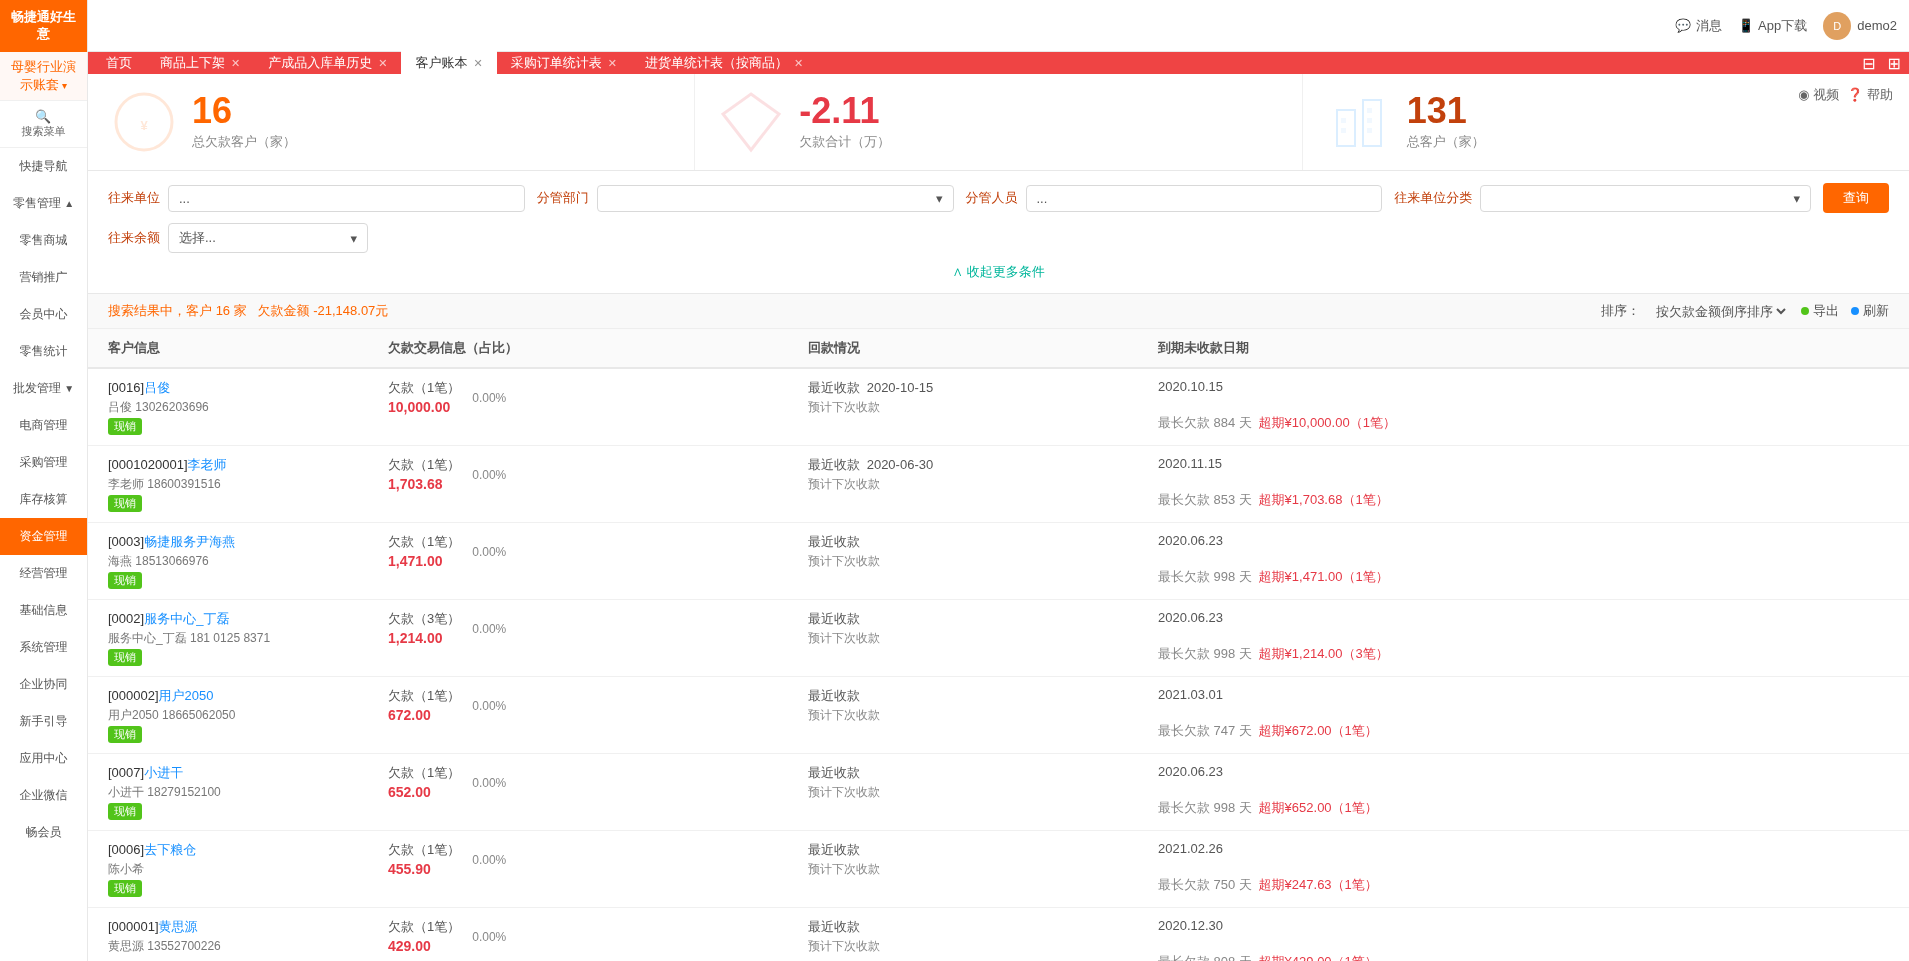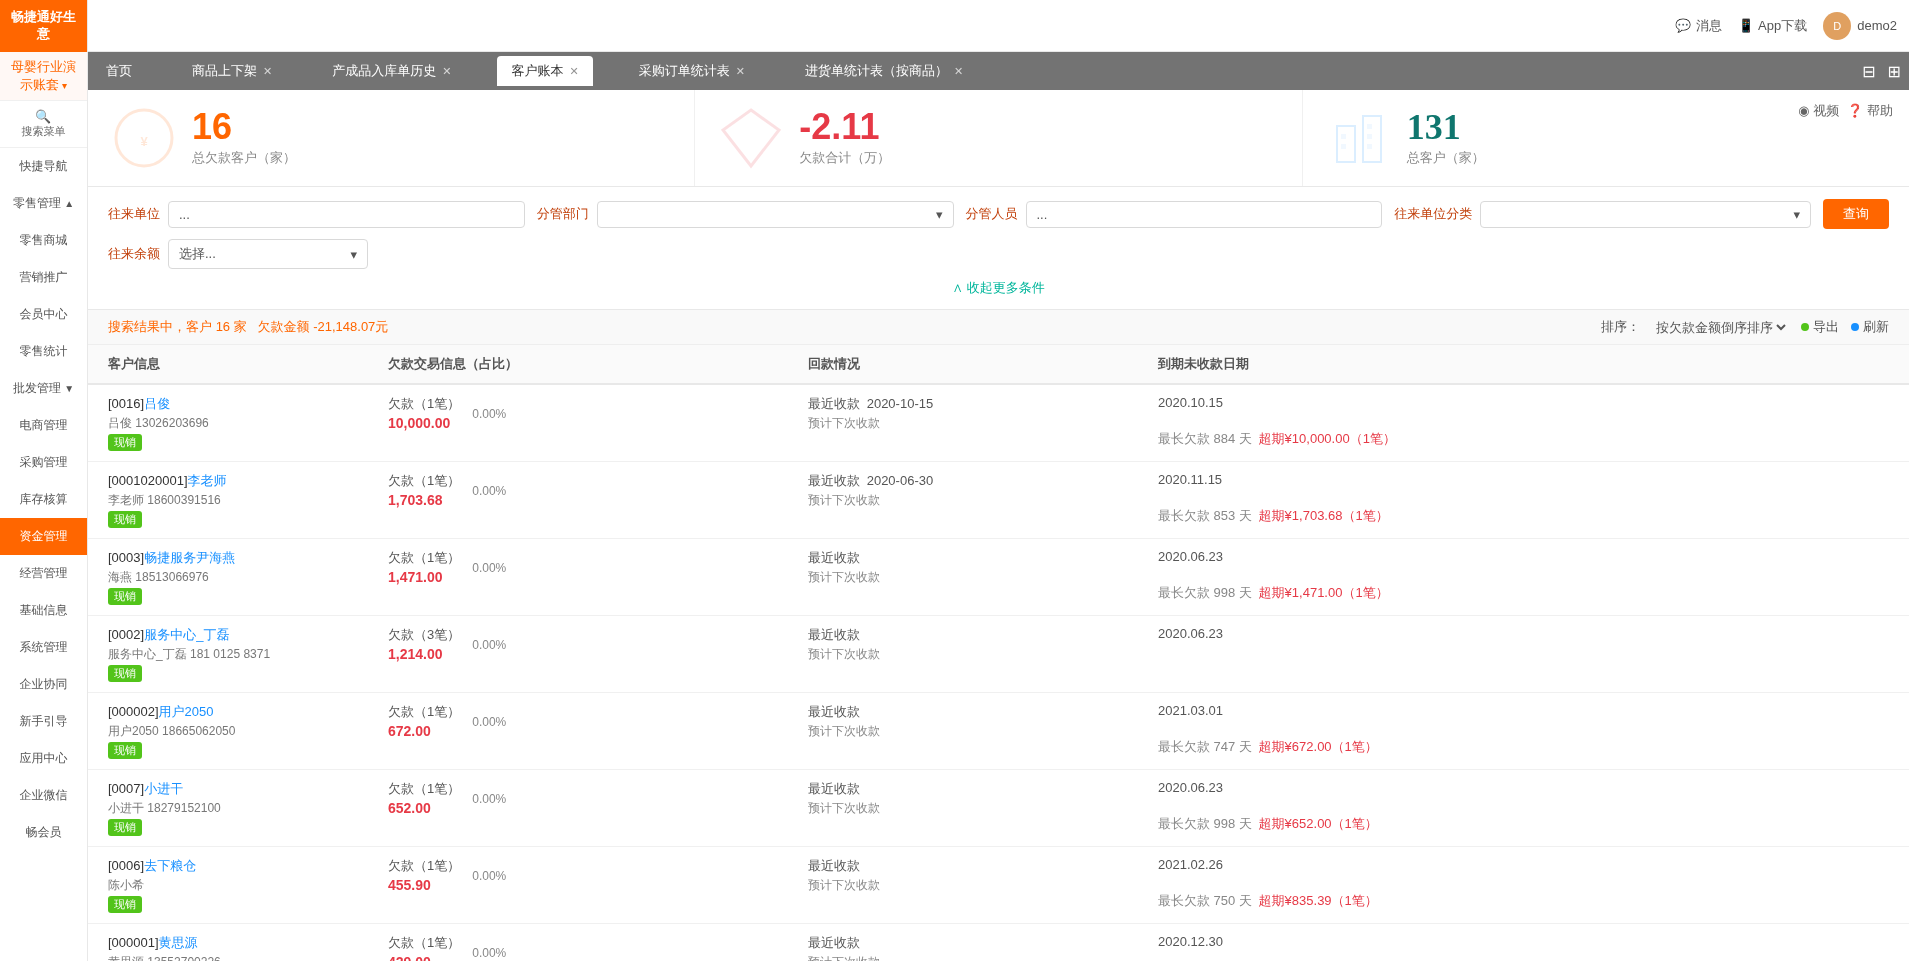--- a/index.html
+++ b/index.html
@@ -18,39 +18,39 @@
     .sidebar-nav-item .nav-arrow { display: inline-block; font-size: 10px; }
     
     
     .top-header { background: #fff; height: 52px; display: flex; align-items: center; justify-content: space-between; padding: 0 12px; border-bottom: 1px solid #e8e8e8; }
     .header-left { display: flex; align-items: center; gap: 8px; font-size: 12px; color: #666; }
     .header-right { display: flex; align-items: center; gap: 16px; font-size: 12px; color: #555; }
     .header-right .msg-icon, .header-right .app-icon { display: flex; align-items: center; gap: 4px; cursor: pointer; }
     .avatar { width: 28px; height: 28px; border-radius: 50%; background: #e0a060; display: flex; align-items: center; justify-content: center; color: #fff; font-size: 11px; }
     
     
-    .tabs-bar { background: #737373; display: flex; align-items: center; height: 38px; padding: 0 4px; gap: 32px; }
+    .tabs-bar { background: #ef4444; display: flex; align-items: center; height: 22px; padding: 0 4px; }
     .tab-item { padding: 6px 14px; color: #fff; font-size: 13px; cursor: pointer; border-radius: 4px 4px 0 0; display: flex; align-items: center; gap: 6px; position: relative; white-space: nowrap; }
     .tab-item.active { background: #fff; color: #333; }
     .tab-item .close-x { font-size: 11px; opacity: 0.7; }
     .tab-item.active .close-x { color: #666; }
     .tabs-actions { margin-left: auto; display: flex; align-items: center; gap: 4px; }
     .tabs-actions span { color: #fff; font-size: 16px; cursor: pointer; padding: 2px 4px; }
     
     
     .stats-row { background: #fff; display: flex; border-bottom: 1px solid #e8e8e8; }
     .stat-card { flex: 1; padding: 16px 24px; display: flex; align-items: center; gap: 16px; border-right: 1px solid #f0f0f0; position: relative; }
     .stat-card:last-child { border-right: none; }
     .stat-icon { width: 64px; height: 64px; display: flex; align-items: center; justify-content: center; }
     .stat-icon svg { opacity: 0.15; }
     .stat-body { display: flex; flex-direction: column; }
     .stat-number { font-size: 36px; font-weight: bold; line-height: 1; }
     .stat-number.red { color: #e63946; }
     .stat-number.orange { color: #ff6600; }
-    .stat-number.dark { color: #0f766e; font-family: Liberation Serif, serif; }
+    .stat-number.dark { color: #c2410c; }
     .stat-label { font-size: 13px; color: #888; margin-top: 4px; }
     .stat-card-actions { position: absolute; top: 12px; right: 16px; display: flex; gap: 8px; font-size: 12px; color: #666; }
     .stat-card-actions span { cursor: pointer; display: flex; align-items: center; gap: 2px; }
     
     
     .filter-area { background: #fff; padding: 12px 20px; border-bottom: 1px solid #e8e8e8; }
     .filter-row { display: flex; align-items: center; gap: 12px; margin-bottom: 10px; }
     .filter-item { display: flex; align-items: center; gap: 8px; flex: 1; }
     .filter-item label { color: #c2410c; white-space: nowrap; font-size: 13px; }
     .filter-input { flex: 1; border: 1px solid #d9d9d9; border-radius: 4px; padding: 5px 10px; font-size: 13px; color: #555; display: flex; align-items: center; justify-content: space-between; cursor: pointer; background: #fff; min-width: 180px; }
@@ -407,20 +407,24 @@
             </div>
             <div class="debt-percent">0.00%</div>
           </div>
         </div>
         <div class="repay-info">
           <div class="last-repay"><span>最近收款</span></div>
           <div class="next-repay">预计下次收款</div>
         </div>
         <div class="due-info">
           <div class="due-date">2020.06.23</div>
+          <div class="overdue">
+            <span>最长欠款 998 天</span>&nbsp;
+            <span class="overdue-link">超期¥1,214.00（3笔）</span>
+          </div>
         </div>
       </div>
 
       <div class="table-row">
         <div class="customer-info">
           <div><span>[000002]</span><span class="customer-name">用户2050</span></div>
           <div class="customer-phone">用户2050 18665062050</div>
           <span class="tag">现销</span>
         </div>
         <div class="debt-info">
@@ -489,21 +493,21 @@
           </div>
         </div>
         <div class="repay-info">
           <div class="last-repay"><span>最近收款</span></div>
           <div class="next-repay">预计下次收款</div>
         </div>
         <div class="due-info">
           <div class="due-date">2021.02.26</div>
           <div class="overdue">
             <span>最长欠款 750 天</span>&nbsp;
-            <span class="overdue-link">超期¥835.39（1笔）</span>
+            <span class="overdue-link">超期¥247.63（1笔）</span>
           </div>
         </div>
       </div>
 
       <div class="table-row">
         <div class="customer-info">
           <div><span>[000001]</span><span class="customer-name">黄思源</span></div>
           <div class="customer-phone">黄思源 13552700226</div>
 
         </div>

